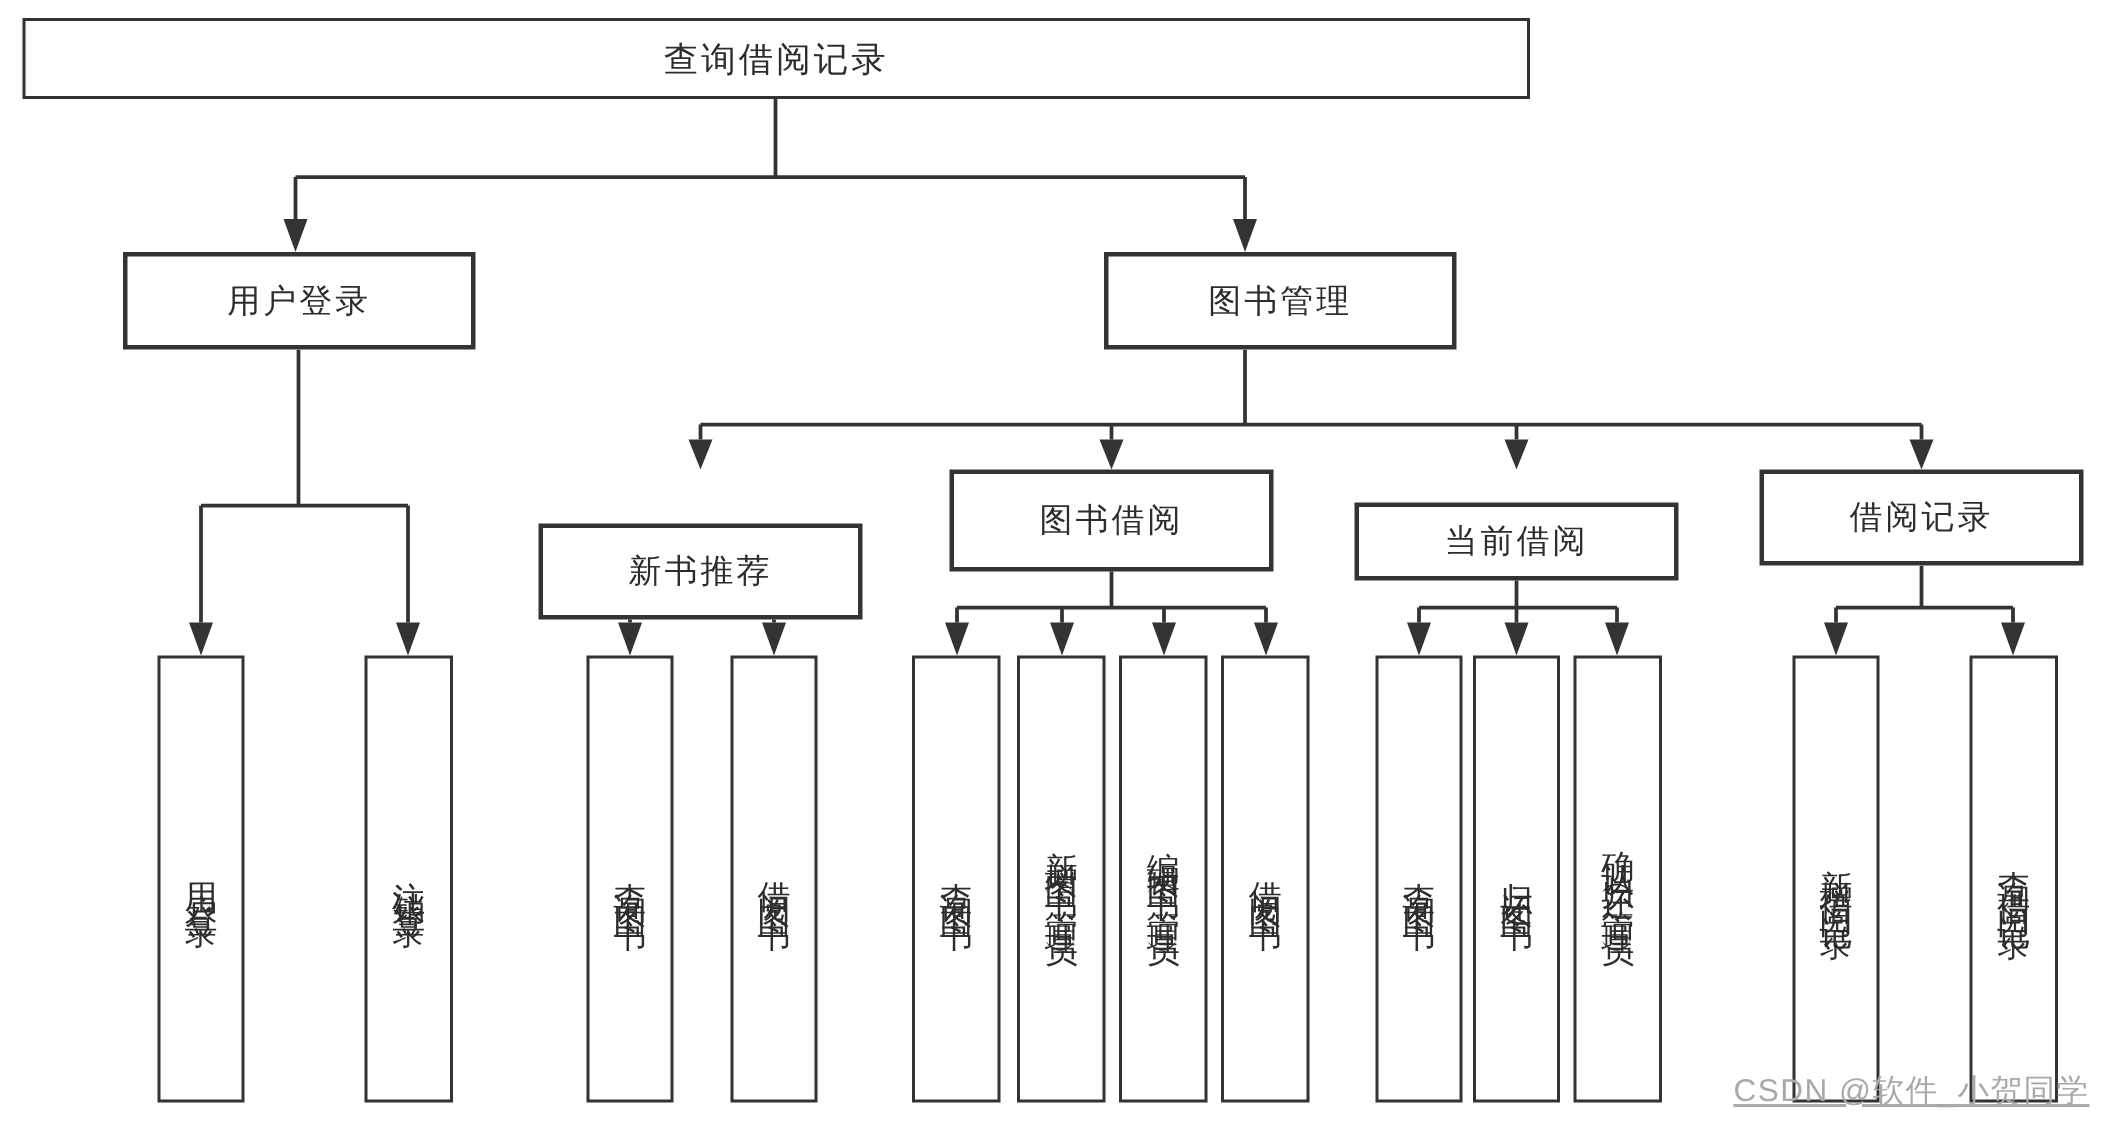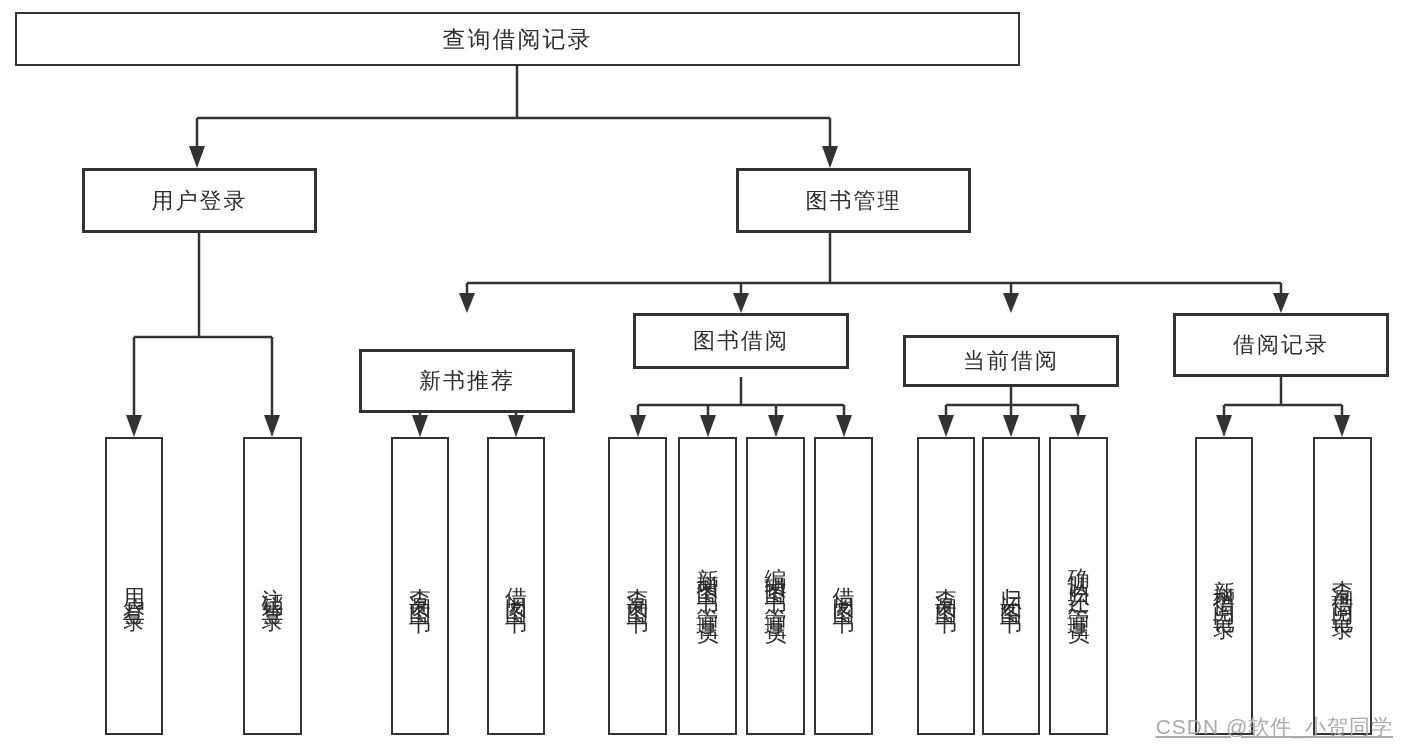--- a/index.html
+++ b/index.html
@@ -99,21 +99,21 @@
     <polygon points="1224,437 1216,415 1232,415"></polygon>
     <polygon points="1342,437 1334,415 1350,415"></polygon>
   </svg>
 
   <div class="node root" style="left:15px;top:12px;width:1005px;height:54px;">查询借阅记录</div>
 
   <div class="node" style="left:82px;top:168px;width:235px;height:65px;">用户登录</div>
   <div class="node" style="left:736px;top:168px;width:235px;height:65px;">图书管理</div>
 
   <div class="node" style="left:359px;top:313px;width:216px;height:64px;margin-top:36px;">新书推荐</div>
-  <div class="node" style="left:633px;top:313px;width:216px;height:56px;">图书借阅</div>
+  <div class="node" style="left:633px;top:313px;width:216px;height:68px;">图书借阅</div>
   <div class="node" style="left:903px;top:313px;width:216px;height:52px;margin-top:22px;">当前借阅</div>
   <div class="node" style="left:1173px;top:313px;width:216px;height:64px;">借阅记录</div>
 
   <div class="leaf" style="left:105px;top:437px;width:58px;height:298px;">
     <span>用户登录</span>
   </div>
   <div class="leaf" style="left:243px;top:437px;width:59px;height:298px;">
     <span>注销登录</span>
   </div>
 

